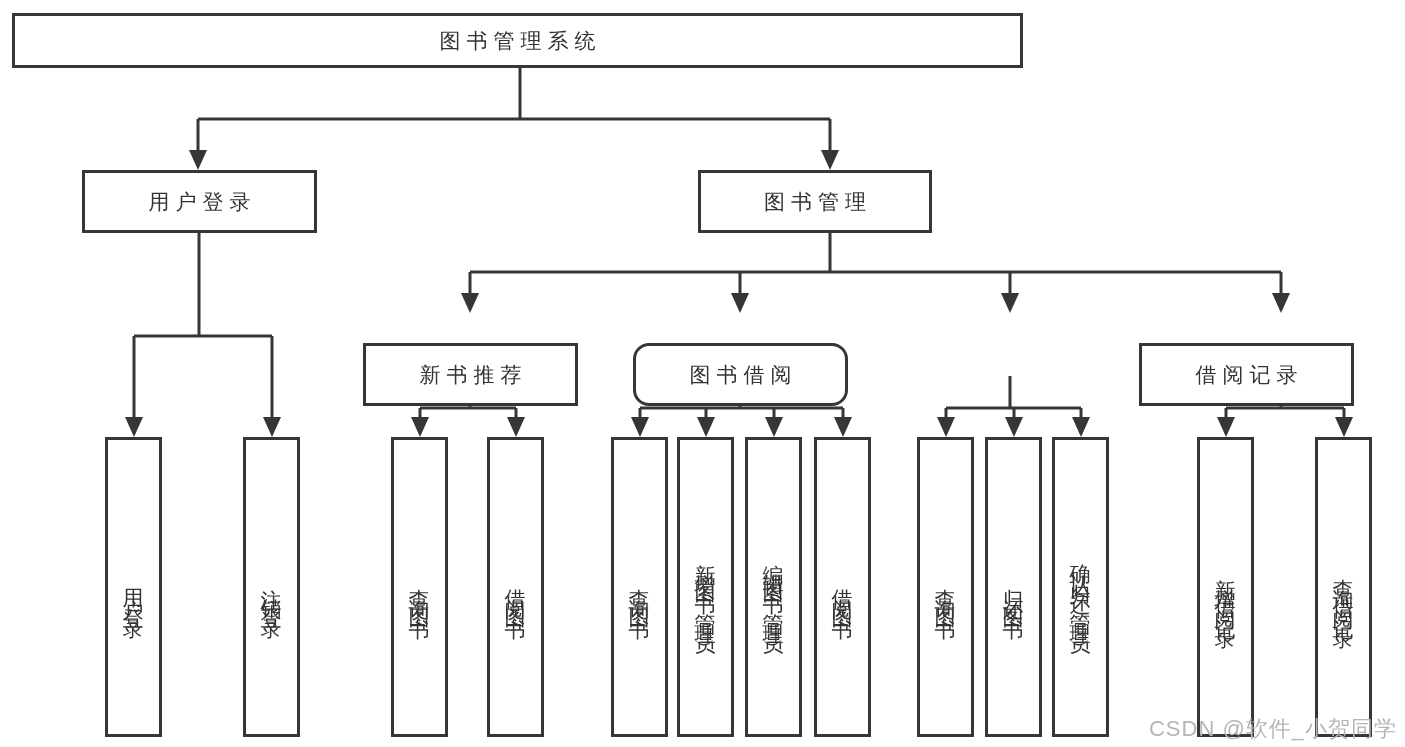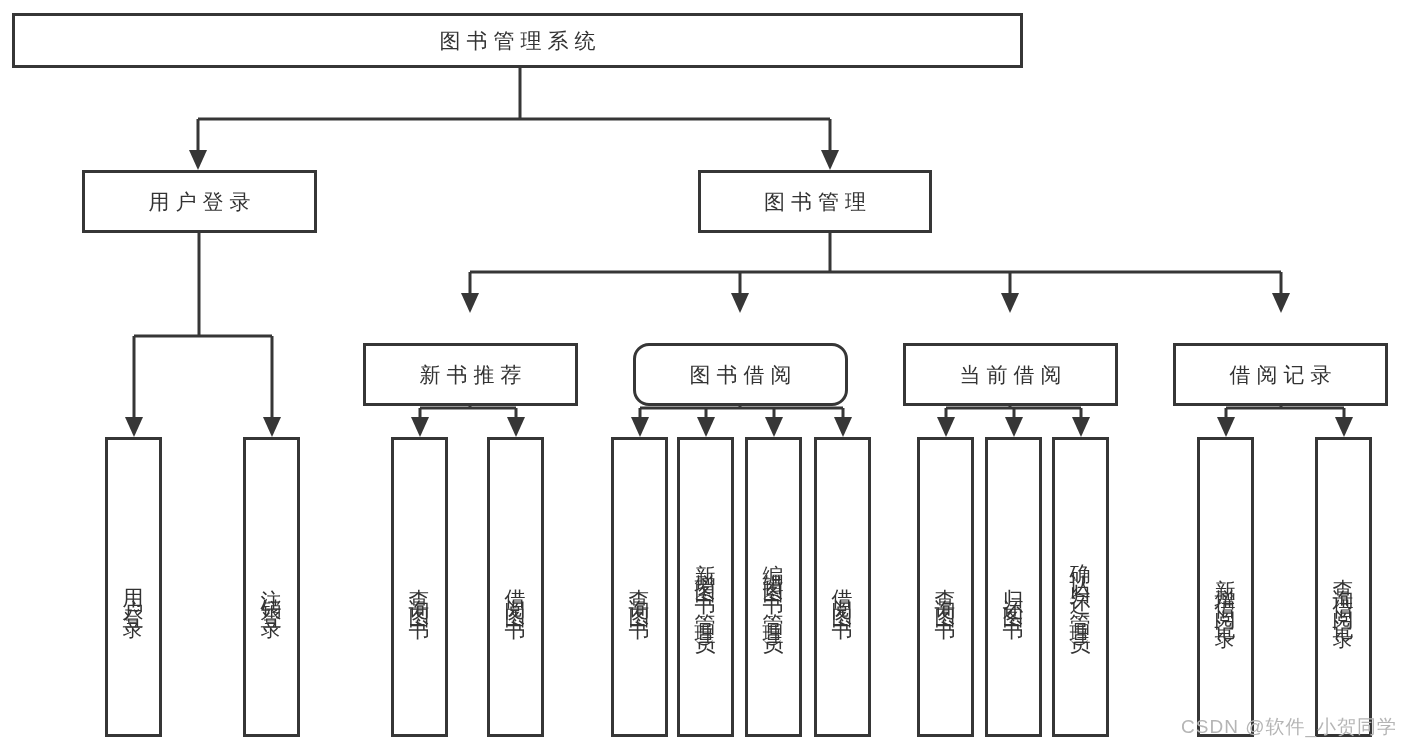--- a/index.html
+++ b/index.html
@@ -57,21 +57,21 @@
     font-size: 21px;
     letter-spacing: 10px;
     margin-bottom: -10px;
     color: var(--text);
     line-height: 1;
   }
   .watermark {
     position: absolute;
     right: 8px;
     top: 714px;
-    font-size: 19px;
+    font-size: 22px;
     letter-spacing: 1px;
     color: var(--watermark);
     z-index: 5;
     white-space: nowrap;
   }
 </style>
 </head>
 <body>
 
 <div class="canvas">
@@ -120,24 +120,21 @@
   <div class="box lvl2" style="left:698px; width:234px;">
     <span class="htext">图书管理</span>
   </div>
 
   <div class="box lvl3" style="left:363px;">
     <span class="htext">新书推荐</span>
   </div>
   <div class="box lvl3" style="left:633px;border-radius:16px;">
     <span class="htext">图书借阅</span>
   </div>
-  <div class="box lvl3" style="left:903px;">
-    <span class="htext">当前借阅</span>
-  </div>
-  <div class="box lvl3" style="left:1173px;">
+  <div class="box lvl3" style="left:1139px;">
     <span class="htext">借阅记录</span>
   </div>
 
   <div class="box leaf" style="left:105px;">
     <span class="vtext">用户登录</span>
   </div>
   <div class="box leaf" style="left:243px;">
     <span class="vtext">注销登录</span>
   </div>
 

